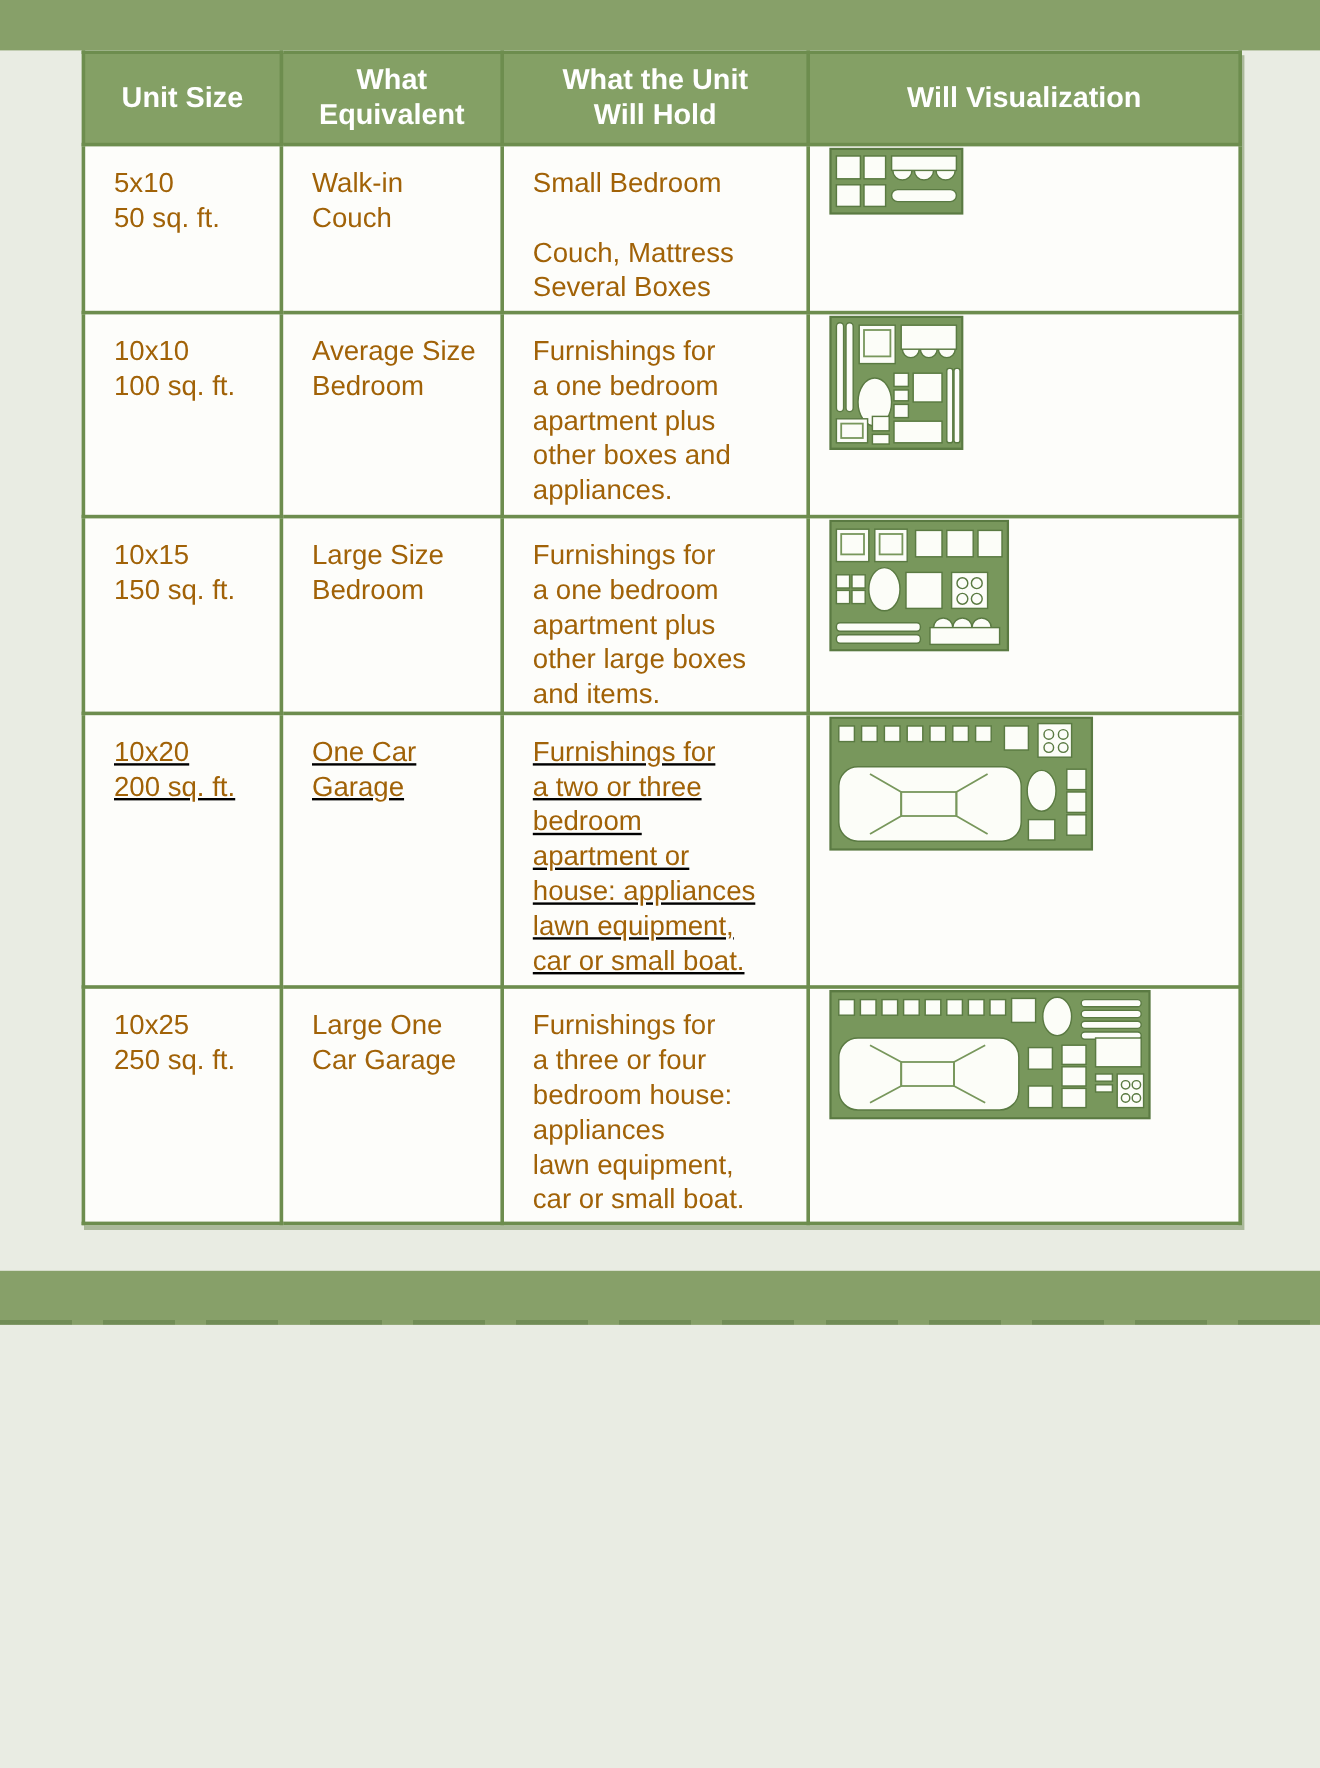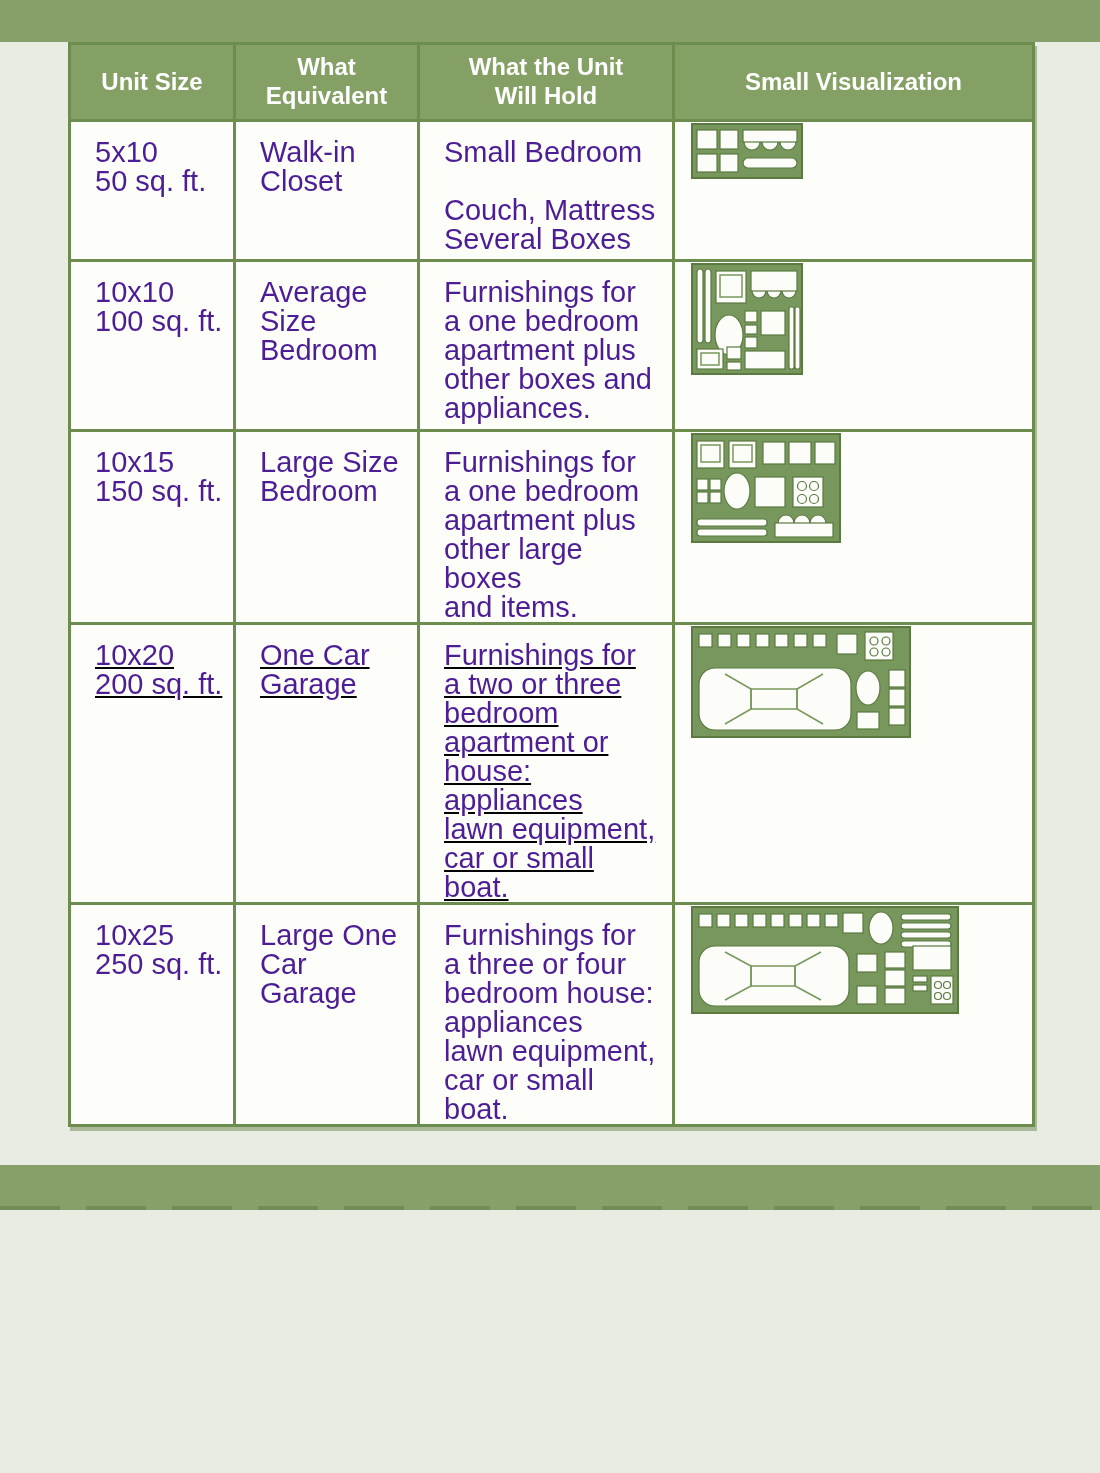--- a/index.html
+++ b/index.html
@@ -39,21 +39,21 @@
   }
   table.size-table th{
     background:#84a065;color:#ffffff;font-weight:bold;font-size:24px;
     height:74px;text-align:center;vertical-align:middle;line-height:1.2;
     white-space:pre-line;border:3px solid #6d8d4e;padding:0 4px;
   }
   table.size-table td{
     border:3px solid #6d8d4e;background:#fdfdfa;vertical-align:top;
   }
   td.text{
-    color:#4c1d95;font-size:29px;line-height:29px;
+    color:#a16207;font-size:23px;line-height:29px;
     white-space:pre-line;padding:16px 6px 0 24px;
   }
   td.viz{vertical-align:middle;padding-left:16px;}
   tr.r1{height:140px;} tr.r2{height:170px;} tr.r3{height:148px;}
   tr.r4{height:228px;text-decoration:underline;} tr.r5{height:197px;}
 
   
   .vizsvg .g{fill:#78975c;stroke:#5a7a42;stroke-width:2;}
   .vizsvg .w{fill:#fcfdf8;stroke:#5a7a42;stroke-width:1.2;}
   .vizsvg .o{fill:none;stroke:#78975c;stroke-width:1.5;}
@@ -83,30 +83,30 @@
           <col style="width:184px">
           <col style="width:255px">
           <col style="width:360px">
       </colgroup>
       <thead>
         <tr>
           <th>Unit Size</th>
           <th>What Equivalent</th>
           <th>What the Unit
 Will Hold</th>
-          <th>Small Visualization</th>
+          <th>Will Visualization</th>
         </tr>
       </thead>
       <tbody>
 
         <tr class="r1">
           <td class="text">5x10
 50 sq. ft.</td>
           <td class="text">Walk-in
-Closet</td>
+Couch</td>
           <td class="text">Small Bedroom
 
 Couch, Mattress
 Several Boxes</td>
           <td class="viz">
             <svg class="vizsvg" width="112" height="56" viewBox="0 0 112 56">
               <rect class="g" x="1" y="1" width="110" height="54"></rect>
               <rect class="w" x="6" y="7" width="20" height="19"></rect>
               <rect class="w" x="29" y="7" width="18" height="19"></rect>
               <rect class="w" x="6" y="31" width="20" height="18"></rect>

